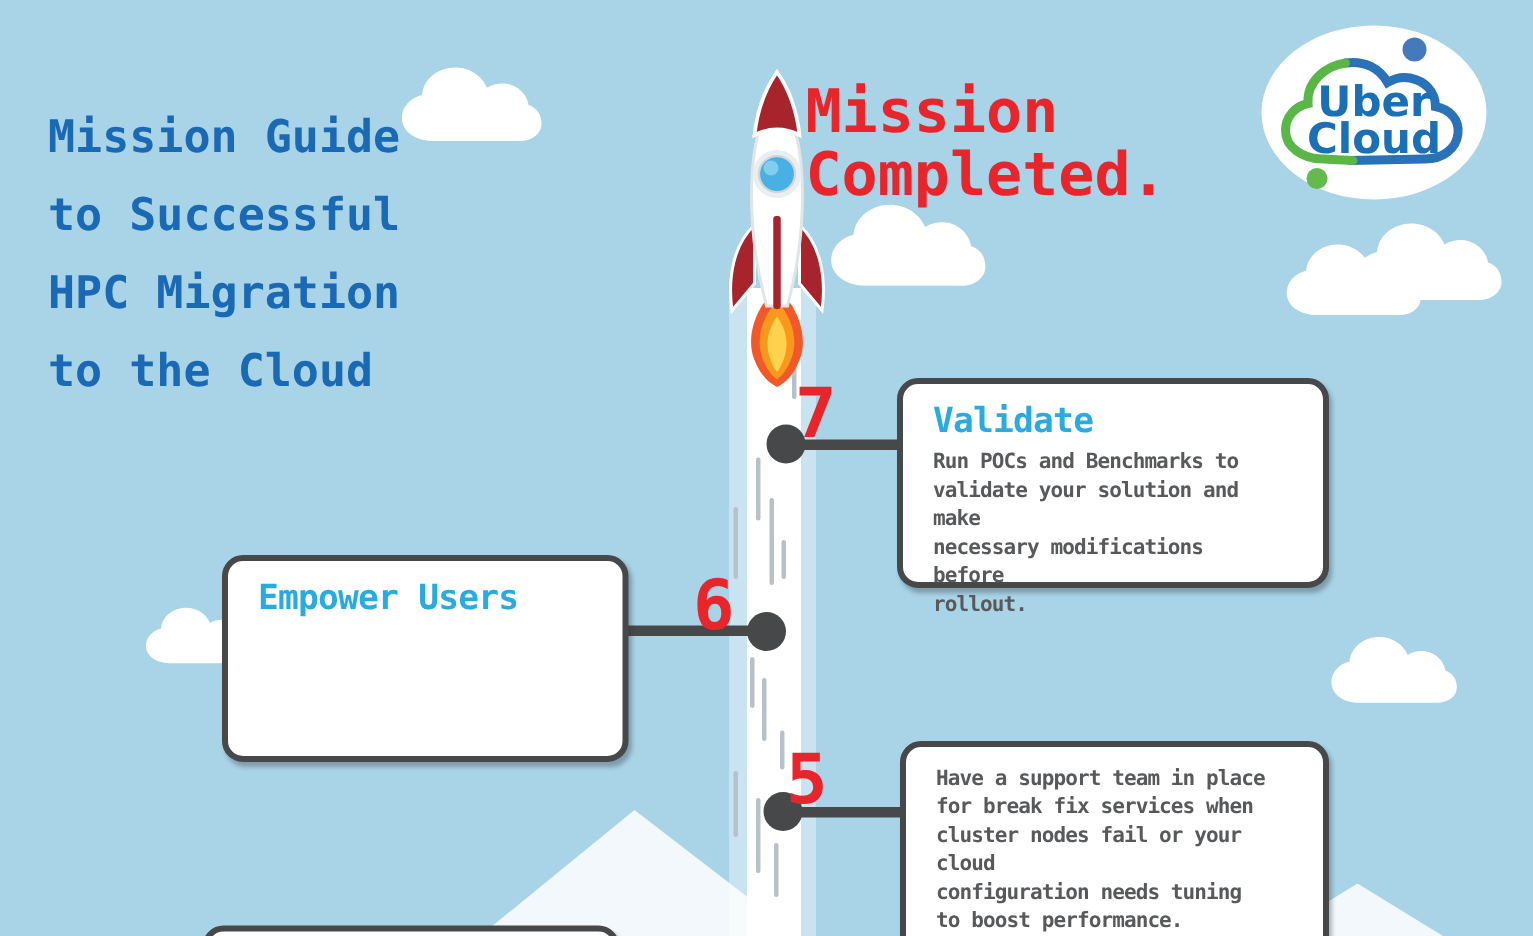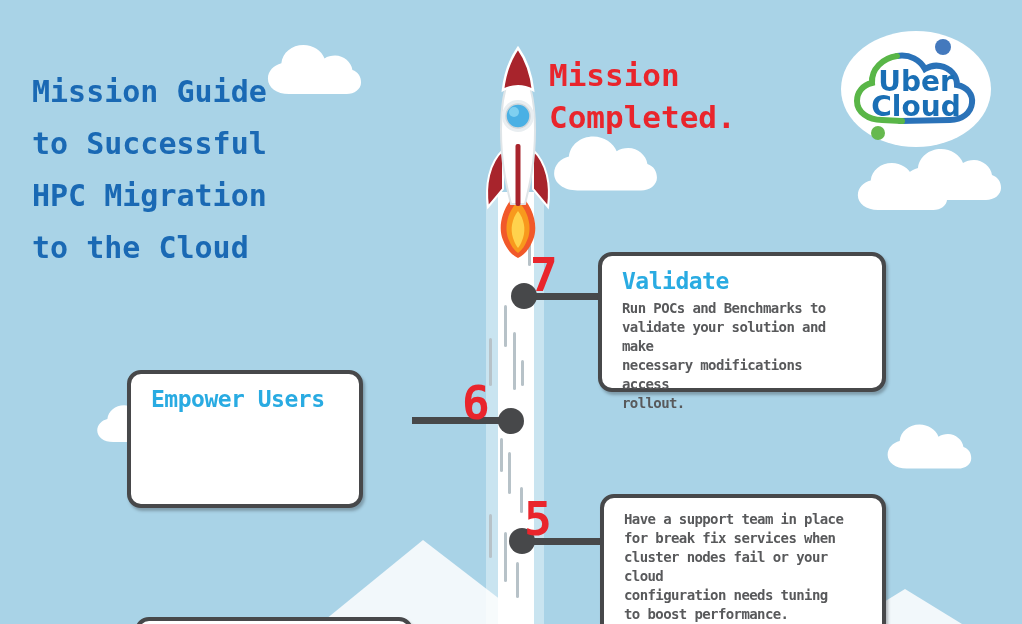--- a/index.html
+++ b/index.html
@@ -36,41 +36,41 @@
   .callout { position:absolute; background:#ffffff;
     border:4px solid #47484a; border-radius:14px;
     padding:12px 30px 10px 20px; z-index:7;
     box-shadow:2px 3px 3px rgba(50,55,60,.35); }
   .callout h2 { color:#29abe2; font-size:23px; letter-spacing:-0.5px;
     font-weight:bold; margin-bottom:5px;
     font-family:"DejaVu Sans Mono","Liberation Mono",monospace; }
   .callout p { color:#58595b; font-size:14px; line-height:19px;
     font-weight:bold; letter-spacing:-0.6px; }
   #box-7 { left:598px; top:252px; width:288px; height:140px; }
-  #box-6 { left:127px; top:370px; width:236px; height:138px; }
+  #box-6 { left:148px; top:370px; width:271px; height:138px; }
   #box-5 { left:600px; top:494px; width:286px; height:146px; }
   #box-4 { left:135px; top:617px; width:278px; height:40px; }
 
   
   .step-number { position:absolute; color:#e9252c; font-size:46px;
     line-height:1; font-weight:bold; z-index:8;
     font-family:"DejaVu Sans Mono","Liberation Mono",monospace; }
   #num-7 { left:530px; top:252px; }
   #num-6 { left:462px; top:380px; }
   #num-5 { left:524px; top:496px; }
 
   
   #page-title { left:32px; top:66px; color:#1a69b4; font-size:30px;
     line-height:52px; font-weight:bold; z-index:8; }
-  #mission-completed { left:537px; top:54px; color:#e9252c; font-size:31px;
-    line-height:42px; font-weight:bold; z-index:8;margin-left:12px; }
+  #mission-completed { left:537px; top:54px; color:#e9252c; font-size:40px;
+    line-height:42px; font-weight:bold; z-index:8; }
 
   
   #rocket { left:483px; top:46px; width:70px; height:212px; z-index:8; }
-  #logo { left:840px; top:28px; width:152px; height:122px; z-index:9; }
+  #logo { left:840px; top:14px; width:152px; height:122px; z-index:9; }
   #rocket svg, #logo svg { display:block; width:100%; height:100%; }
 </style>
 </head>
 <body>
 
 <div id="stage">
 
   <div class="cloud" style="left:266px;top:42px;width:96px;height:56px;">
     <svg viewBox="0 0 100 58">
         <path fill="#ffffff" d="M24 54C11 54 2 47 2 38c0-8 6-14 14-16C17 11 27 3 39 3c10 0 19 6 22 14 3-2 7-3 11-3 9 0 17 7 18 15 6 2 9 7 9 13 0 7-7 12-15 12Z"></path>
@@ -133,21 +133,21 @@
   <div class="connector" style="left:518px;top:538px;width:86px;"></div>
 
   <div class="dot" style="left:511px;top:283px;"></div>
   <div class="dot" style="left:498px;top:408px;"></div>
   <div class="dot" style="left:509px;top:528px;"></div>
 
   <div class="callout" id="box-7">
     <h2>Validate</h2>
     <p class="preline">Run POCs and Benchmarks to
 validate your solution and make
-necessary modifications access
+necessary modifications before
 rollout.</p>
   </div>
   <div class="callout" id="box-6">
     <h2>Empower Users</h2>
   </div>
   <div class="callout" id="box-5">
     <p class="preline">Have a support team in place
 for break fix services when
 cluster nodes fail or your cloud
 configuration needs tuning

